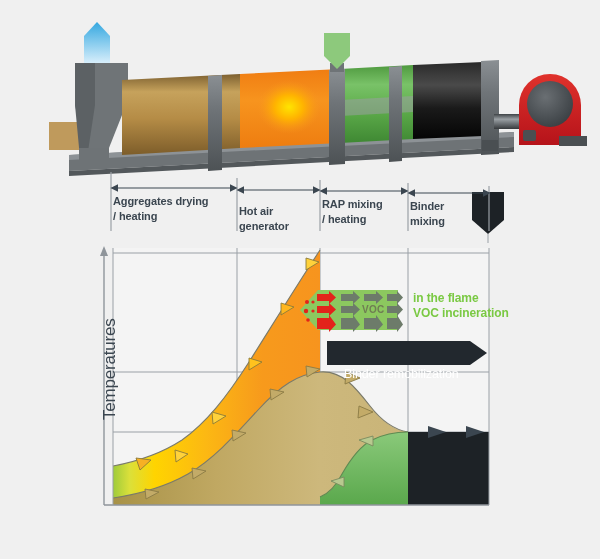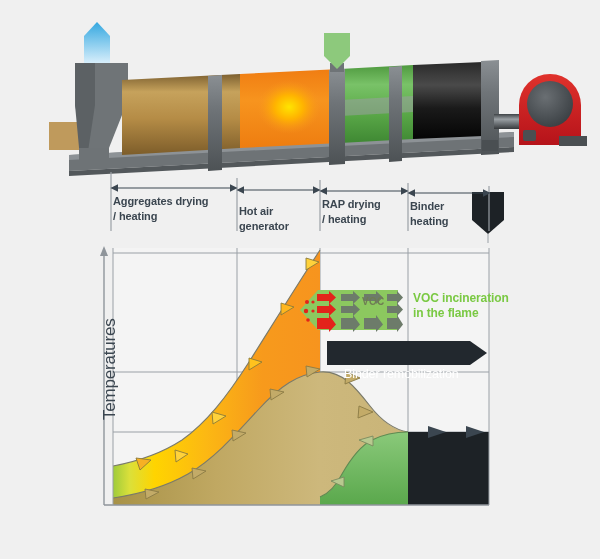--- a/index.html
+++ b/index.html
@@ -229,26 +229,26 @@
 
   <div class="zone-label" style="left:113px; top:194px; width:122px;">
     <div>Aggregates drying</div>
     <div>/ heating</div>
   </div>
   <div class="zone-label" style="left:239px; top:204px; width:78px;">
     <div>Hot air</div>
     <div>generator</div>
   </div>
   <div class="zone-label" style="left:322px; top:197px; width:84px;">
-    <div>RAP drying</div>
+    <div>RAP mixing</div>
     <div>/ heating</div>
   </div>
   <div class="zone-label" style="left:410px; top:199px; width:62px;">
     <div>Binder</div>
-    <div>heating</div>
+    <div>mixing</div>
   </div>
 
   <svg class="layer" viewBox="0 0 600 559">
     <defs>
       <linearGradient id="gasGrad" x1="0" y1="0" x2="1" y2="0">
         <stop offset="0%" stop-color="#9ecb3b"></stop>
         <stop offset="8%" stop-color="#dbe03a"></stop>
         <stop offset="20%" stop-color="#ffd400"></stop>
         <stop offset="45%" stop-color="#fcb813"></stop>
         <stop offset="72%" stop-color="#f79a1c"></stop>
@@ -389,25 +389,25 @@
       <polygon points="387,294 397,294 397,291 403,297.5 397,304 397,301 387,301"></polygon>
 
       <polygon points="341,306 353,306 353,303 360,309.5 353,316 353,313 341,313"></polygon>
       <polygon points="387,306 397,306 397,303 403,309.5 397,316 397,313 387,313"></polygon>
 
       <polygon points="341,318 353,318 353,315 360,324.5 353,332 353,329 341,329"></polygon>
       <polygon points="364,318 376,318 376,315 383,324.5 376,332 376,329 364,329"></polygon>
       <polygon points="387,318 397,318 397,315 403,324.5 397,332 397,329 387,329"></polygon>
     </g>
   </svg>
-  <div class="voc-text" style="left:362px; top:296px;">VOC</div>
+  <div class="voc-text" style="left:362px; top:304px;">VOC</div>
 
   <div class="voc-note" style="left:413px; top:291px;">
+    <div>in the flame</div>
     <div>VOC incineration</div>
-    <div>in the flame</div>
   </div>
 
   <svg class="layer" viewBox="0 0 600 559">
     <polygon points="327,341 470,341 487,353 470,365 327,365" fill="#22282e"></polygon>
   </svg>
   <div class="banner-text" style="left:344px; top:346px;">Binder remobilization</div>
 
 </div>
 
 </body></html>

